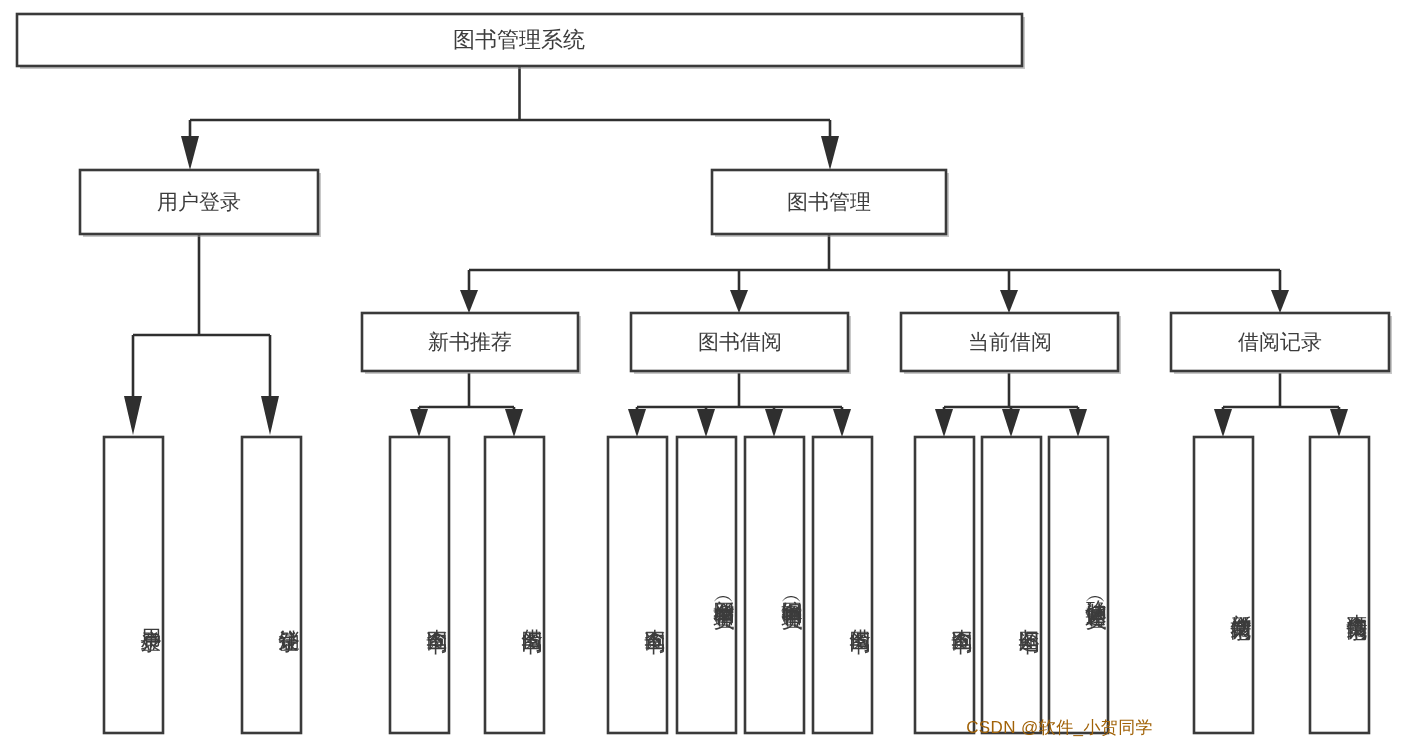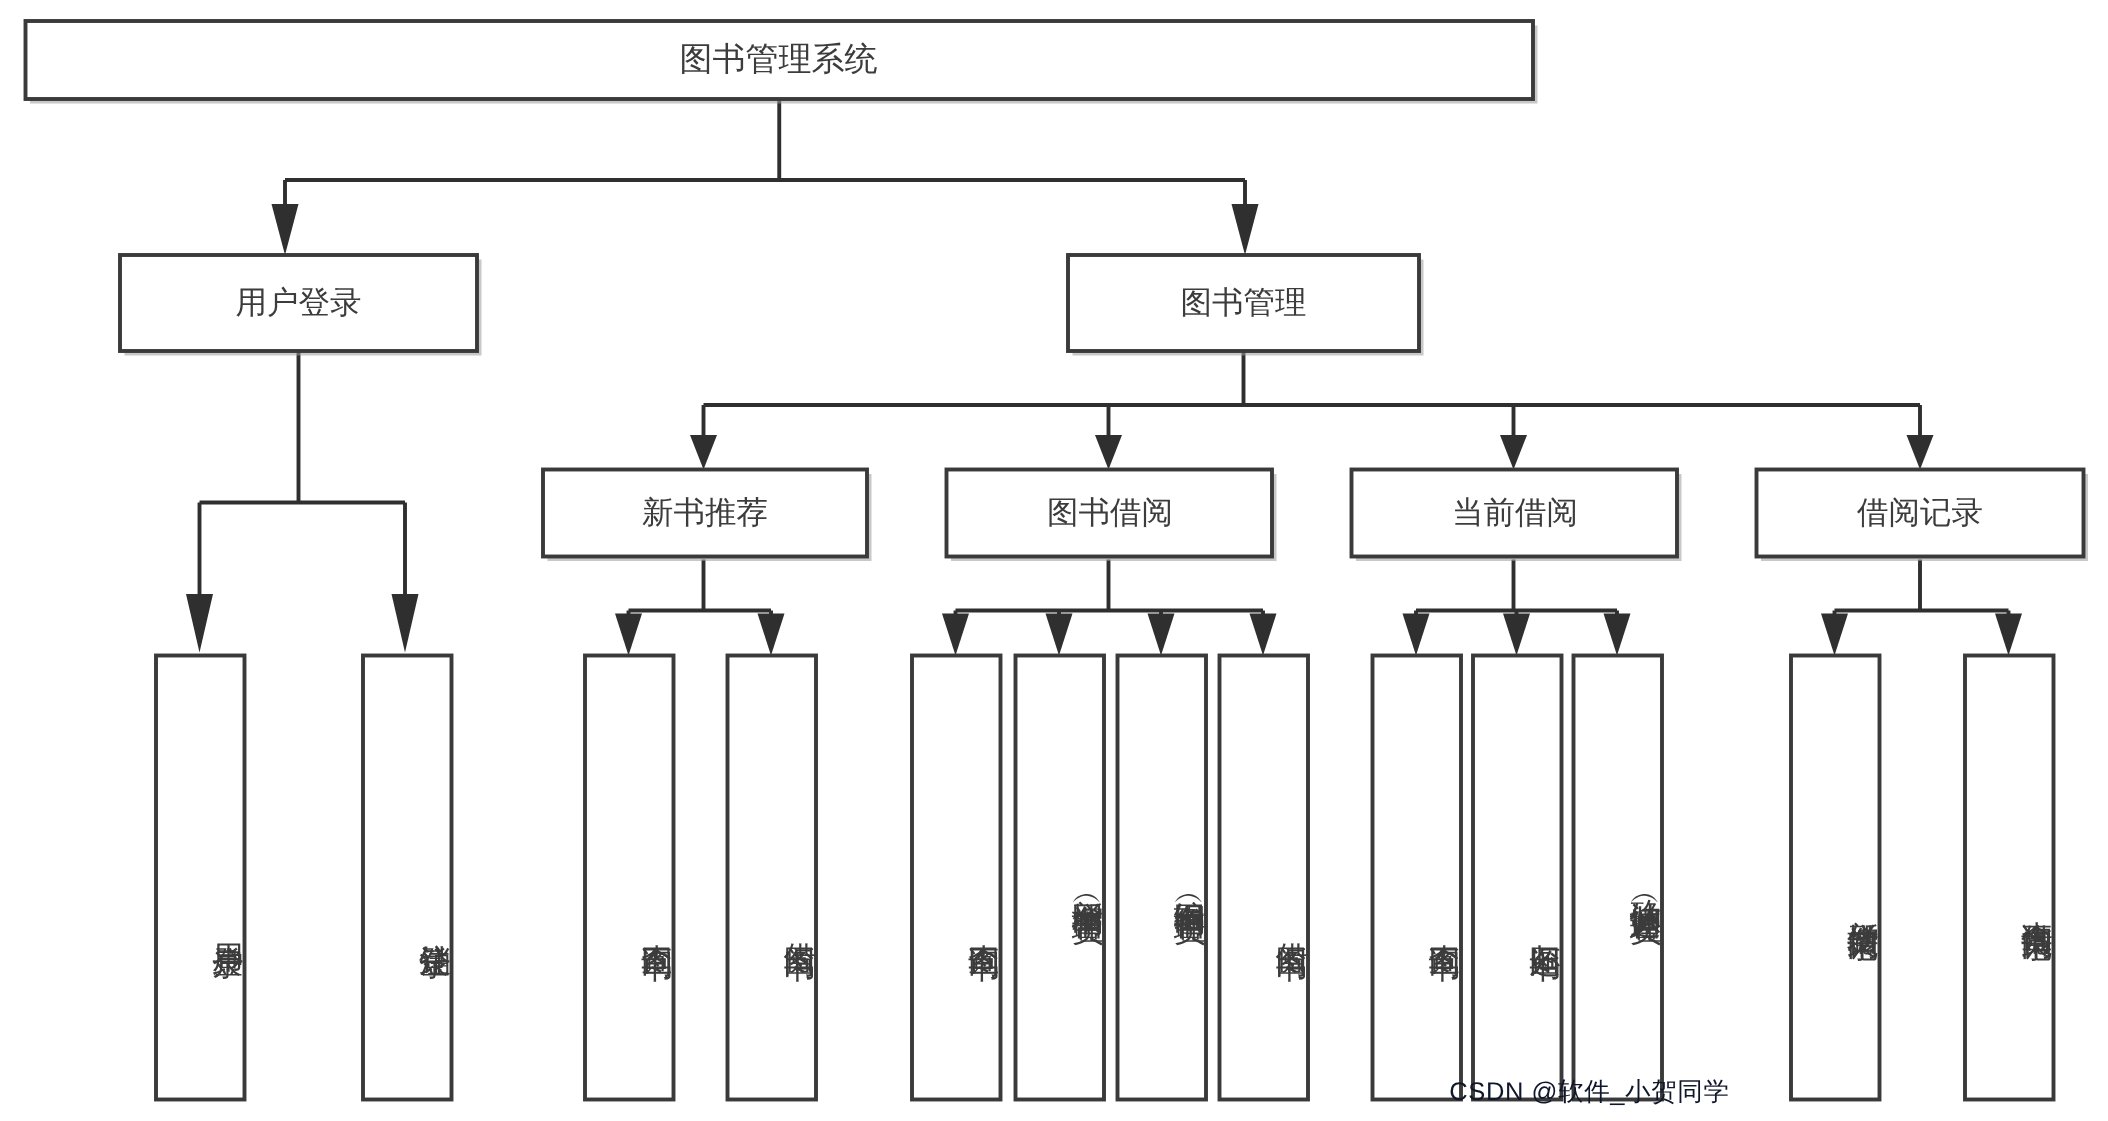--- a/index.html
+++ b/index.html
@@ -71,21 +71,21 @@
     white-space: nowrap;
     pointer-events: none;
     user-select: none;
   }
   .watermark {
     position: absolute;
     right: 12px;
     bottom: 8px;
     font-family: "Liberation Sans", "DejaVu Sans", sans-serif;
     font-size: 17px;
-    color: #0f172a;
+    color: #a16207;
     letter-spacing: 0.4px;
     white-space: nowrap;
   }
 </style>
 </head>
 <body>
 
 <div id="diagram-root">
 
   <svg class="flowchart" viewBox="0 0 1405 747">

